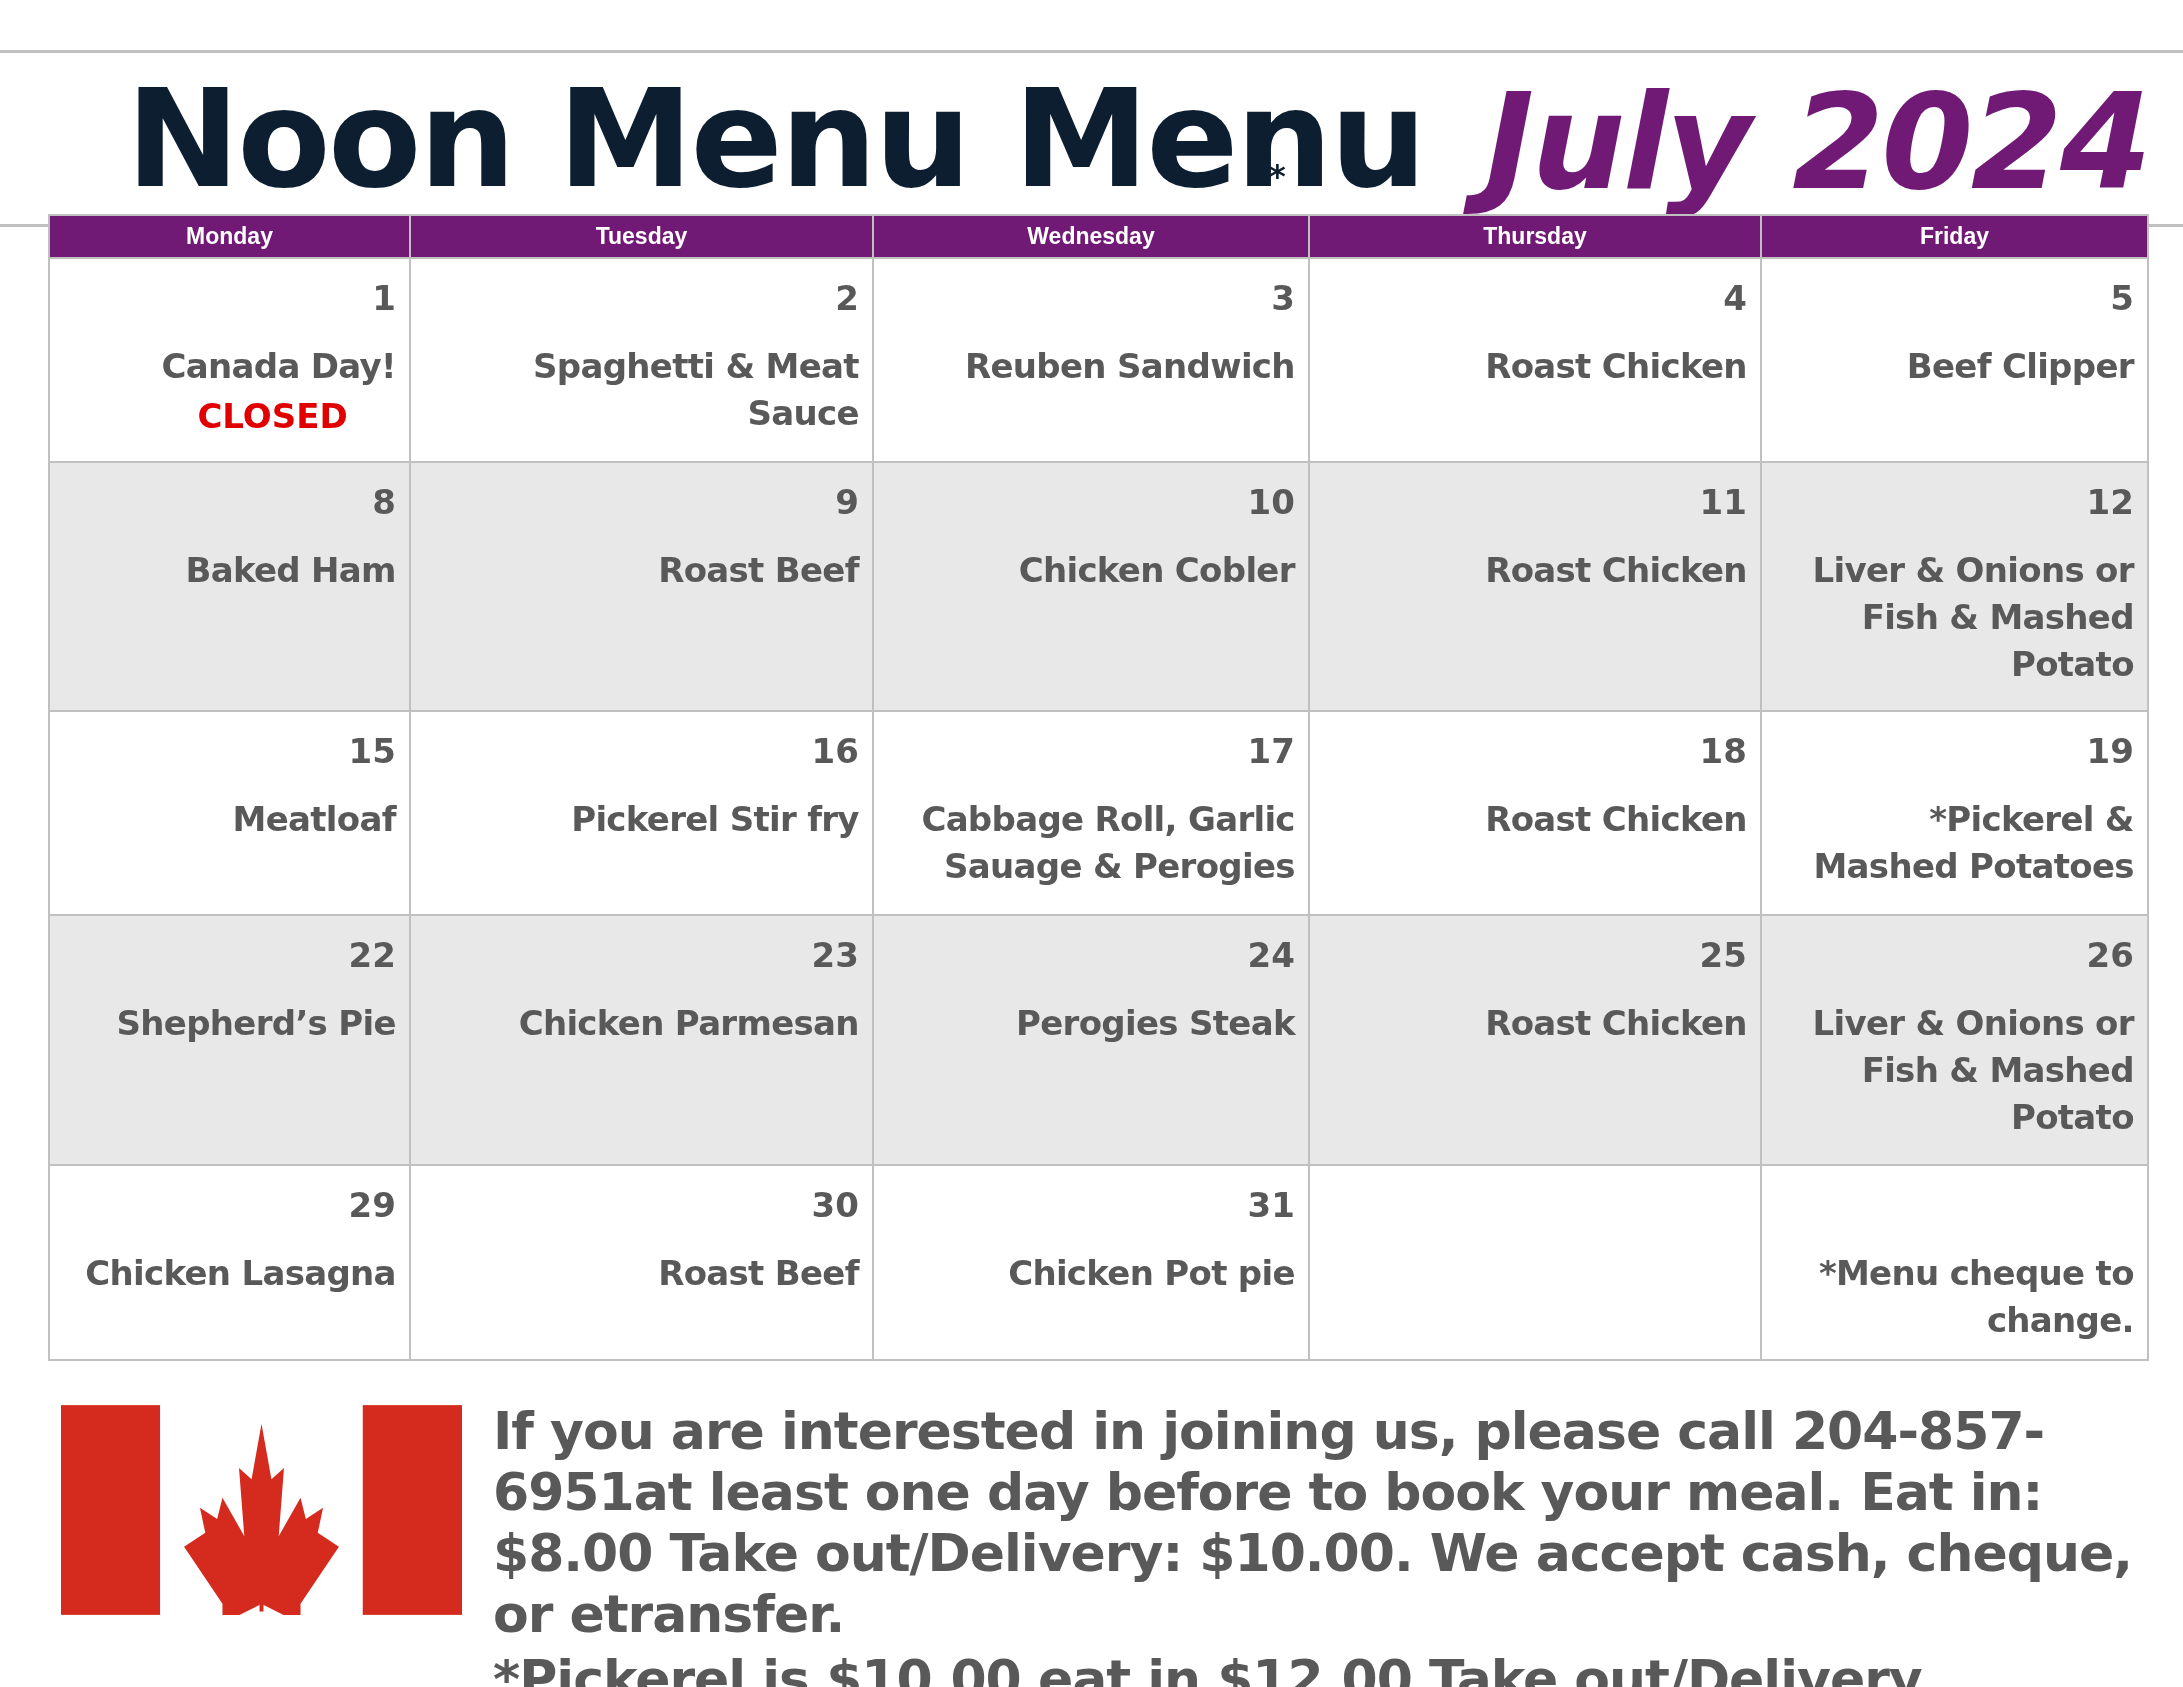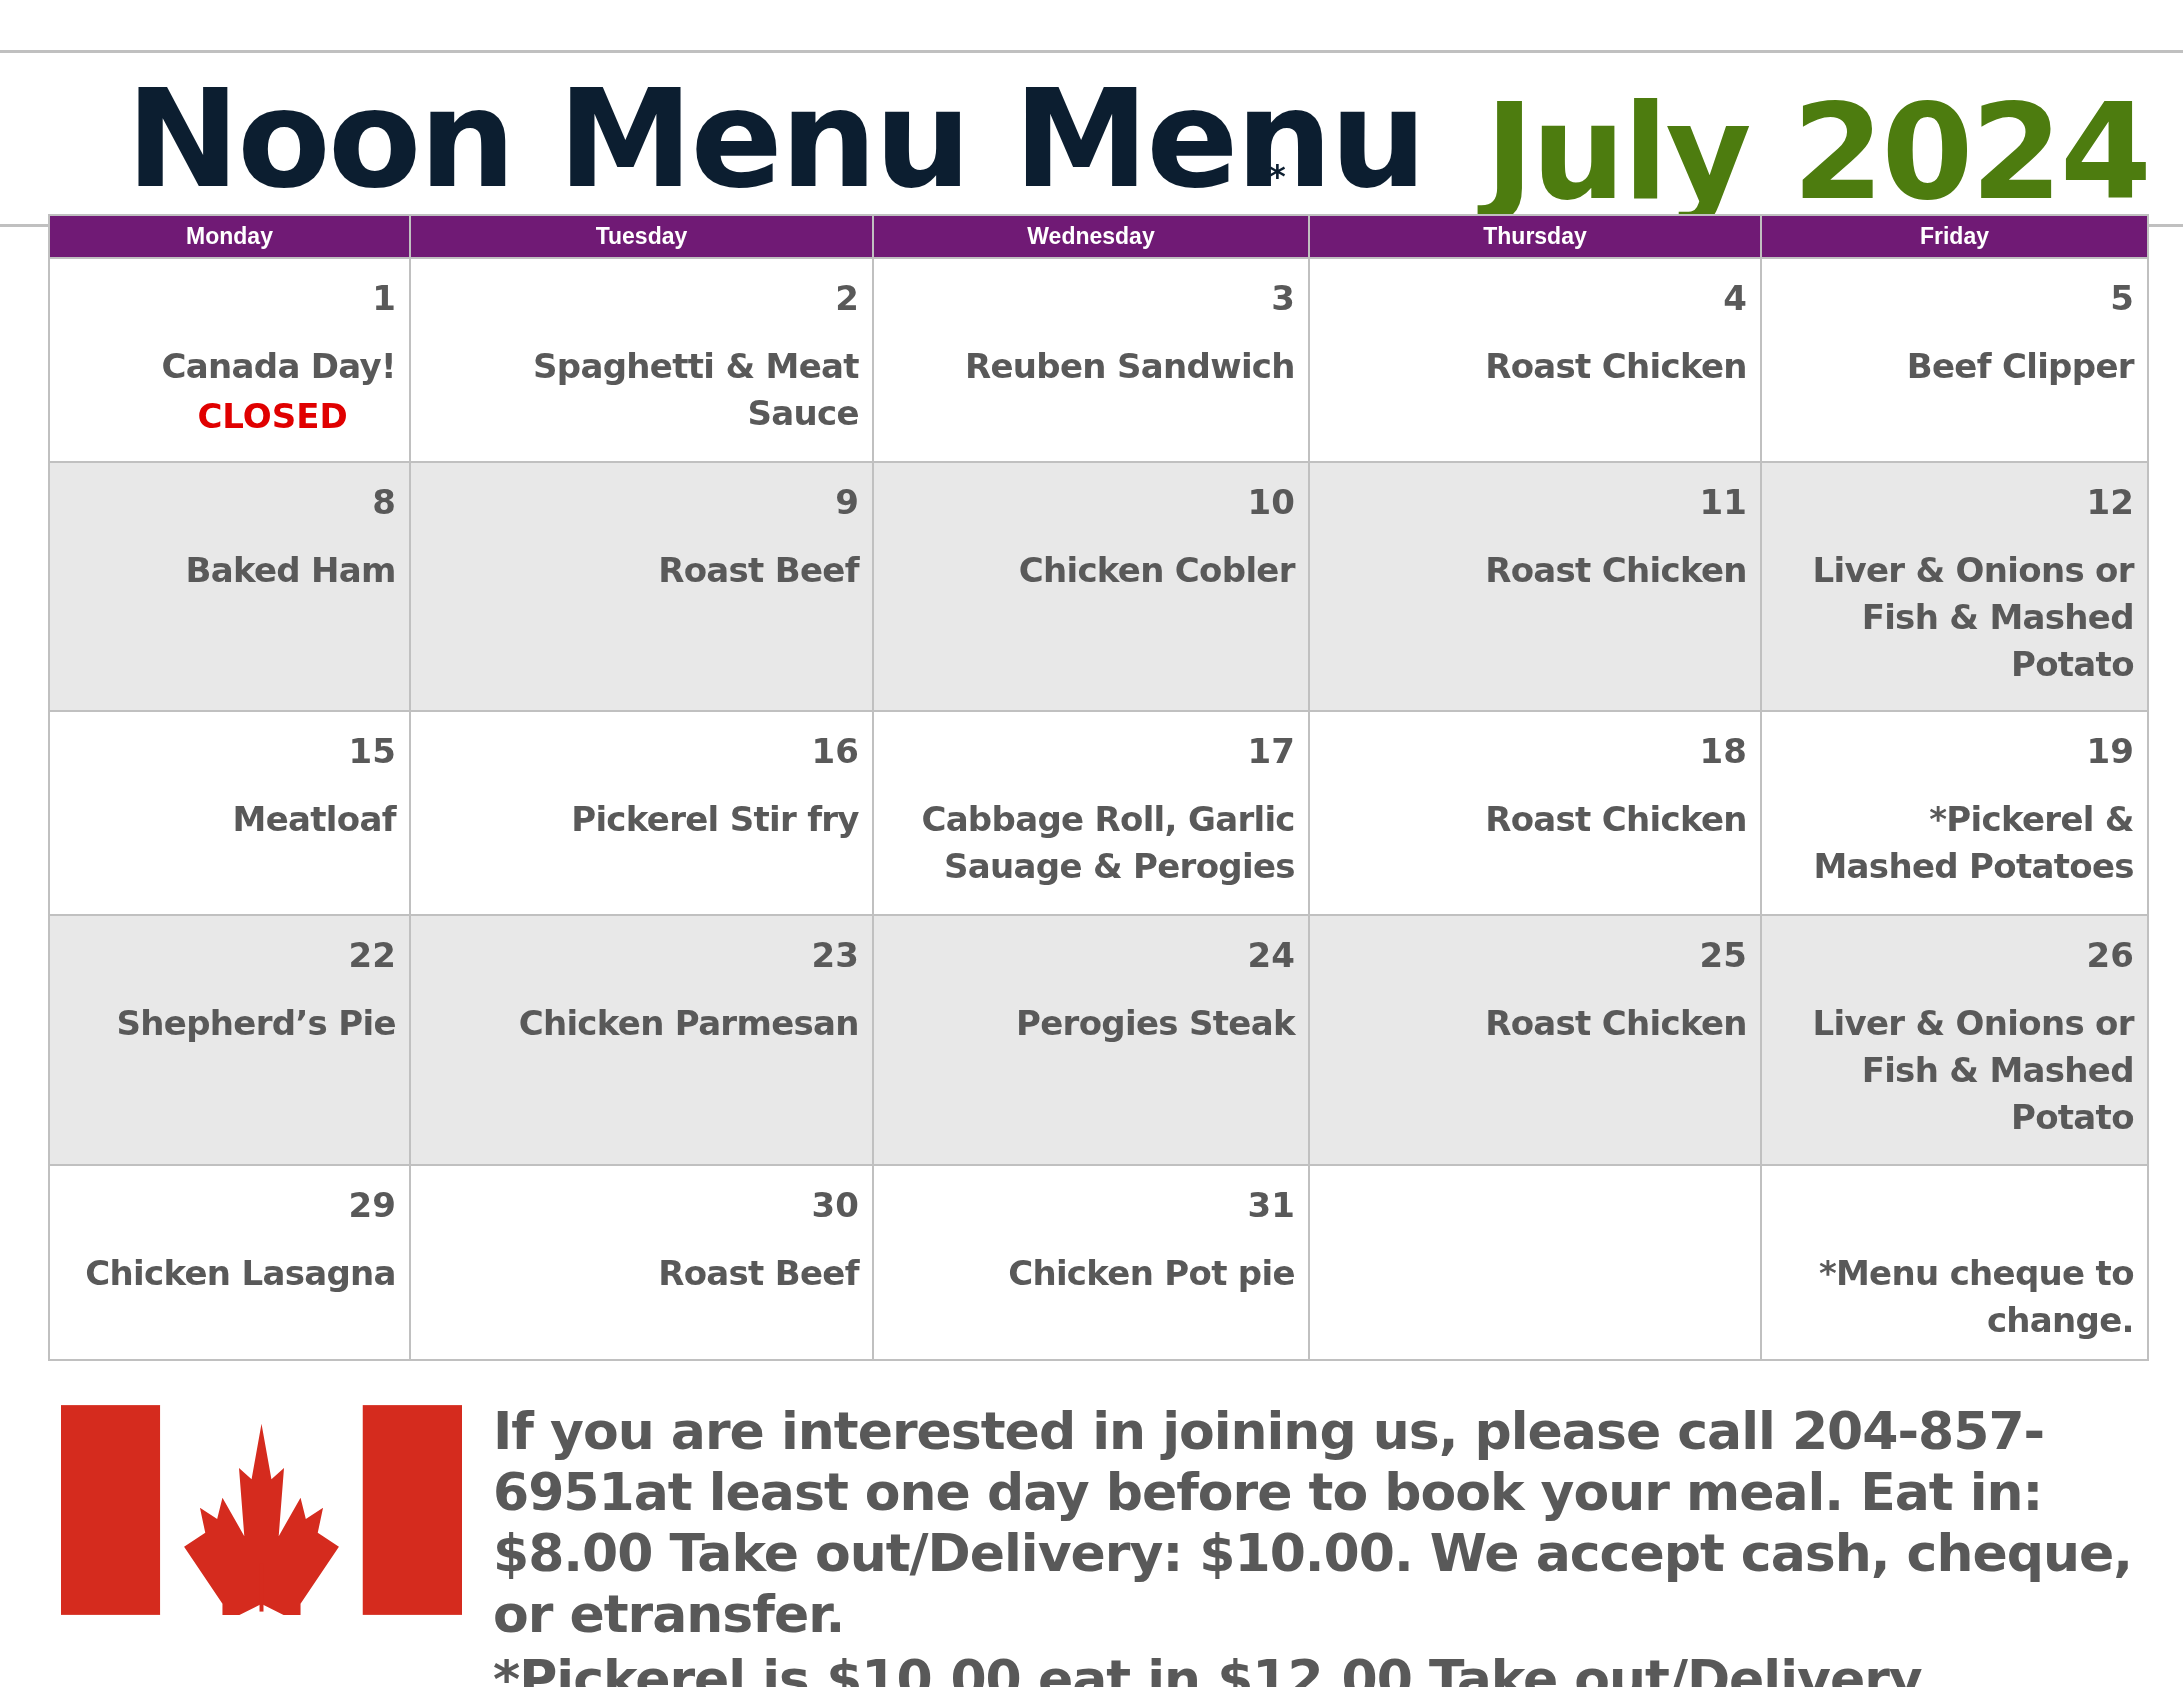--- a/index.html
+++ b/index.html
@@ -2,22 +2,22 @@
 <html style="font-size:10.6px"><head>
 <meta charset="utf-8">
 <style>
   html, body { margin:0; padding:0; background:#ffffff; }
   body { width:2183px; height:1687px; position:relative; overflow:hidden;
          font-family:"DejaVu Sans", sans-serif; color:#595959; }
   .hline { position:absolute; height:3.3px; background:#c0c0c0; }
   #title { position:absolute; left:126px; top:71px; font-size:136px; font-weight:bold;
            color:#0c1e30; letter-spacing:-2.6px; line-height:1; white-space:nowrap; }
   #asterisk { position:absolute; left:1269px; top:157px; font-size:32px; font-weight:bold; color:#0c1e30; }
-  #month { position:absolute; left:1485px; top:86px; font-size:132px; font-weight:bold;
-           color:#4d7c0f; letter-spacing:-2.6px; line-height:1; white-space:nowrap; }
+  #month { position:absolute; left:1485px; top:76px; font-size:132px; font-weight:bold;
+           color:#701a75; letter-spacing:-2.6px; line-height:1; white-space:nowrap;font-style:italic; }
   #cal { position:absolute; left:48px; top:214px; width:2099px; border-collapse:collapse; table-layout:fixed; }
   #cal th { background:#701a75; color:#ffffff; height:41px; font-size:23px; font-weight:bold;
             border:2.6px solid #c0c0c0; padding:0; font-family:"Liberation Sans", sans-serif; }
   #cal td { border:2.6px solid #c0c0c0; vertical-align:top; text-align:right; padding:0 13.2px 0 13.2px; }
   #cal tr.shade td { background:#e8e8e8; }
   .daynum { font-size:34px; font-weight:bold; margin-top:18.5px; line-height:1.2; color:#595959; }
   .meal { font-size:34px; font-weight:bold; margin-top:25px; line-height:1.38; color:#595959;
           font-family:"DejaVu Sans", sans-serif; letter-spacing:-0.7px; }
   .closed { font-size:34px; font-weight:bold; color:#e00000; text-align:center; margin-left:86px; margin-top:5.3px; }
   #flag { position:absolute; left:61px; top:1405px; width:401px; height:210px; }

